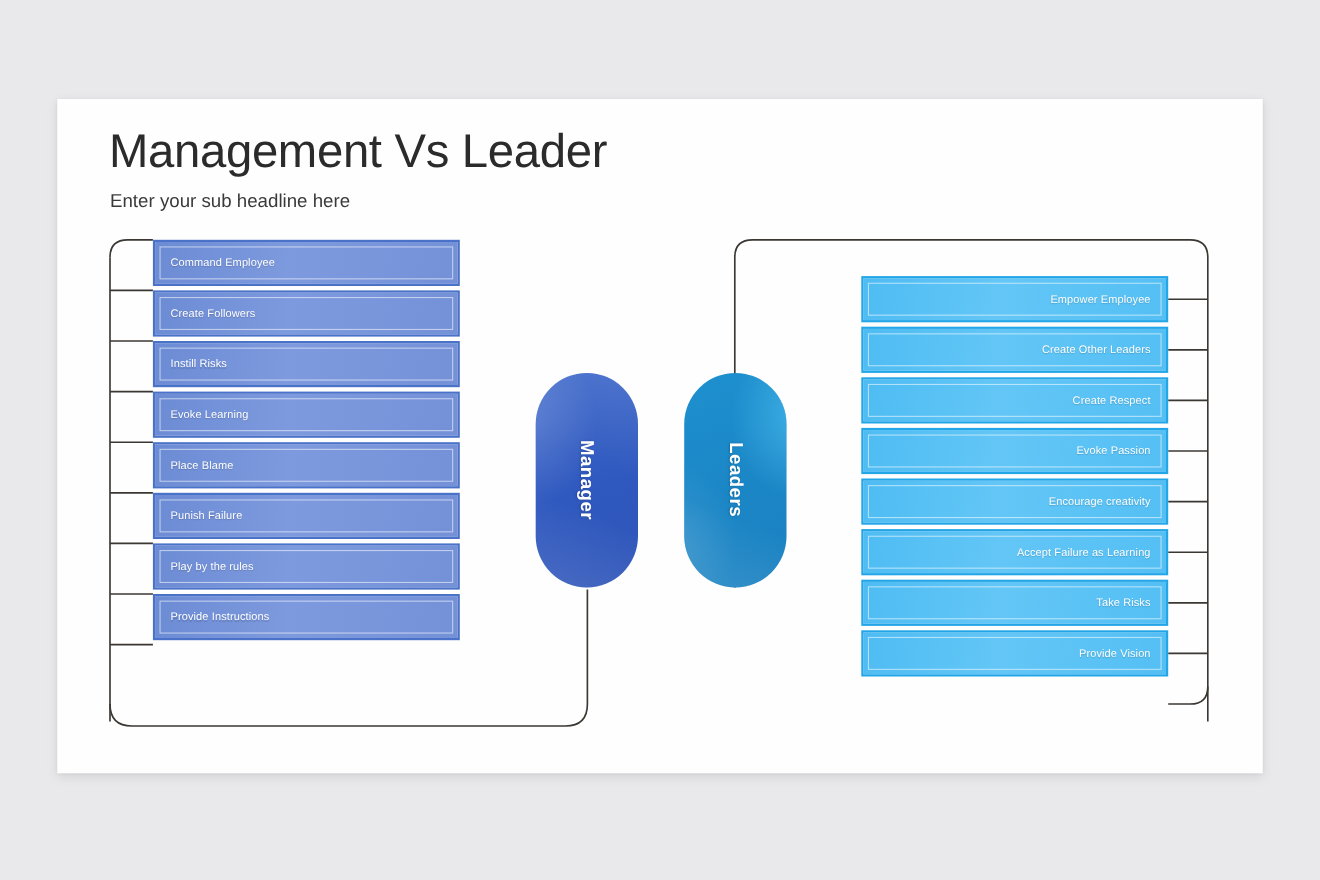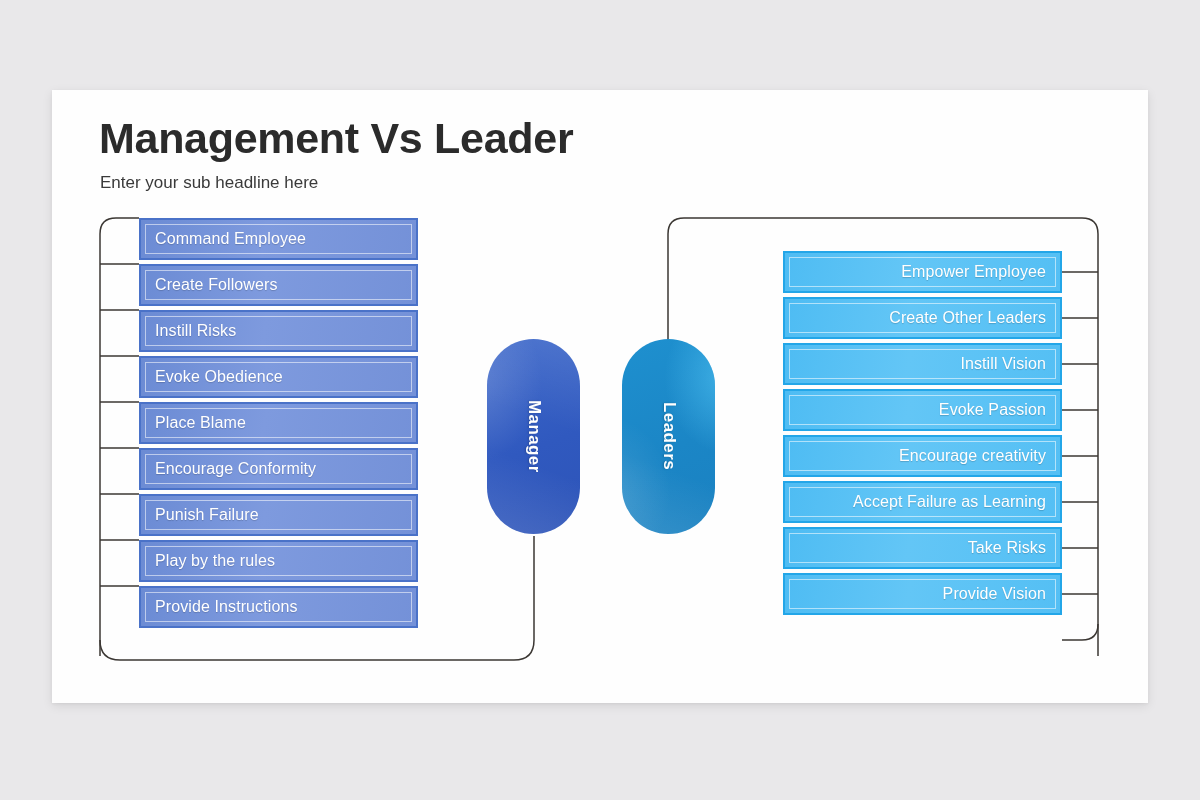--- a/index.html
+++ b/index.html
@@ -26,21 +26,21 @@
     background: #fefefe;
     box-shadow: 0 3px 10px rgba(0,0,0,0.09), 0 1px 3px rgba(0,0,0,0.05);
   }
 
   
   #title {
     position: absolute;
     left: 47px;
     top: 24px;
     font-size: 43px;
-    font-weight: 700;
+    font-weight: 400;
     color: #2b2b2b;
     letter-spacing: -0.3px;
     white-space: nowrap;
   }
   #subtitle {
     position: absolute;
     left: 48px;
     top: 83px;
     font-size: 17px;
     font-weight: 400;
@@ -83,21 +83,21 @@
   .item .inner {
     position: absolute;
     left: 4px; right: 4px; top: 4px; bottom: 4px;
     border: 1px solid rgba(255,255,255,0.55);
     pointer-events: none;
   }
 
   .item .txt {
     position: relative;
     z-index: 2;
-    font-size: 16px;
+    font-size: 10px;
     color: #ffffff;
     letter-spacing: 0.1px;
     text-shadow: 0 1px 1px rgba(0,0,0,0.18);
   }
 
   
   .item.left {
     background: linear-gradient(100deg, #6b8bd4 0%, #7e9ade 45%, #7491d8 100%);
     border: 2px solid #4a72c8;
     justify-content: flex-start;
@@ -216,32 +216,28 @@
     <div class="item left">
       <span class="inner"></span>
       <span class="txt">Create Followers</span>
     </div>
     <div class="item left">
       <span class="inner"></span>
       <span class="txt">Instill Risks</span>
     </div>
     <div class="item left">
       <span class="inner"></span>
-      <span class="txt">Evoke Obedience</span>
+      <span class="txt">Evoke Learning</span>
     </div>
     <div class="item left">
       <span class="inner"></span>
       <span class="txt">Place Blame</span>
     </div>
     <div class="item left">
       <span class="inner"></span>
-      <span class="txt">Encourage Conformity</span>
-    </div>
-    <div class="item left">
-      <span class="inner"></span>
       <span class="txt">Punish Failure</span>
     </div>
     <div class="item left">
       <span class="inner"></span>
       <span class="txt">Play by the rules</span>
     </div>
     <div class="item left">
       <span class="inner"></span>
       <span class="txt">Provide Instructions</span>
     </div>
@@ -251,21 +247,21 @@
     <div class="item right">
       <span class="inner"></span>
       <span class="txt">Empower Employee</span>
     </div>
     <div class="item right">
       <span class="inner"></span>
       <span class="txt">Create Other Leaders</span>
     </div>
     <div class="item right">
       <span class="inner"></span>
-      <span class="txt">Instill Vision</span>
+      <span class="txt">Create Respect</span>
     </div>
     <div class="item right">
       <span class="inner"></span>
       <span class="txt">Evoke Passion</span>
     </div>
     <div class="item right">
       <span class="inner"></span>
       <span class="txt">Encourage creativity</span>
     </div>
     <div class="item right">

